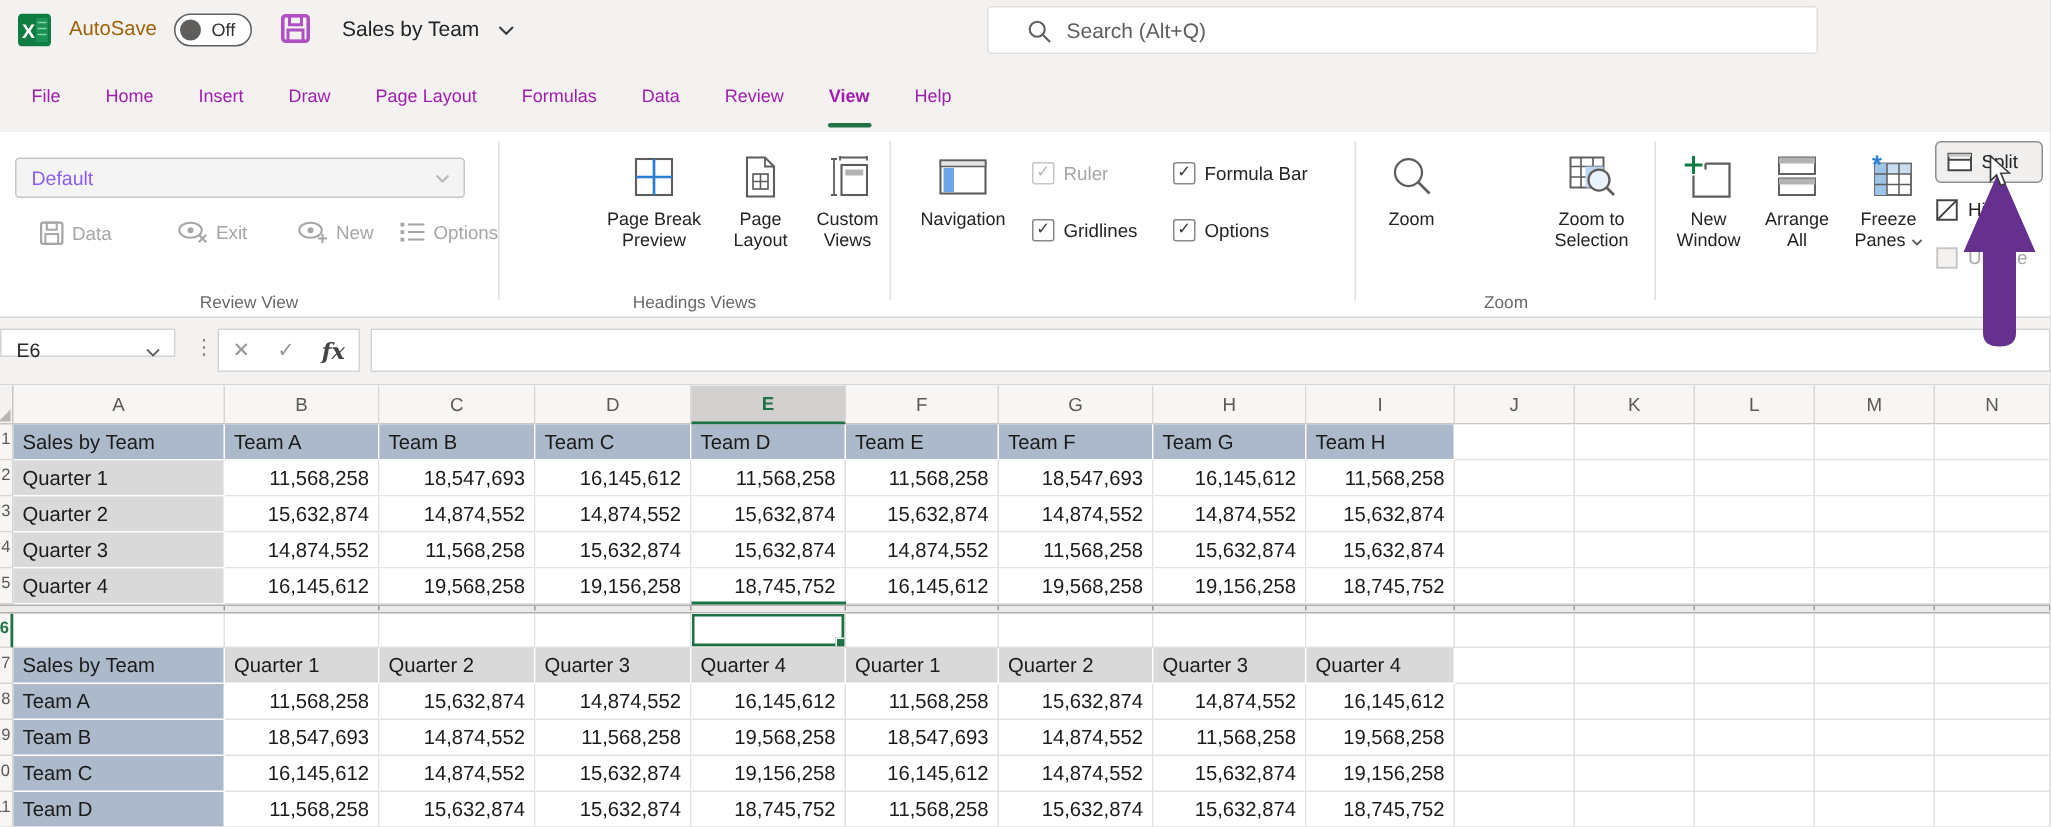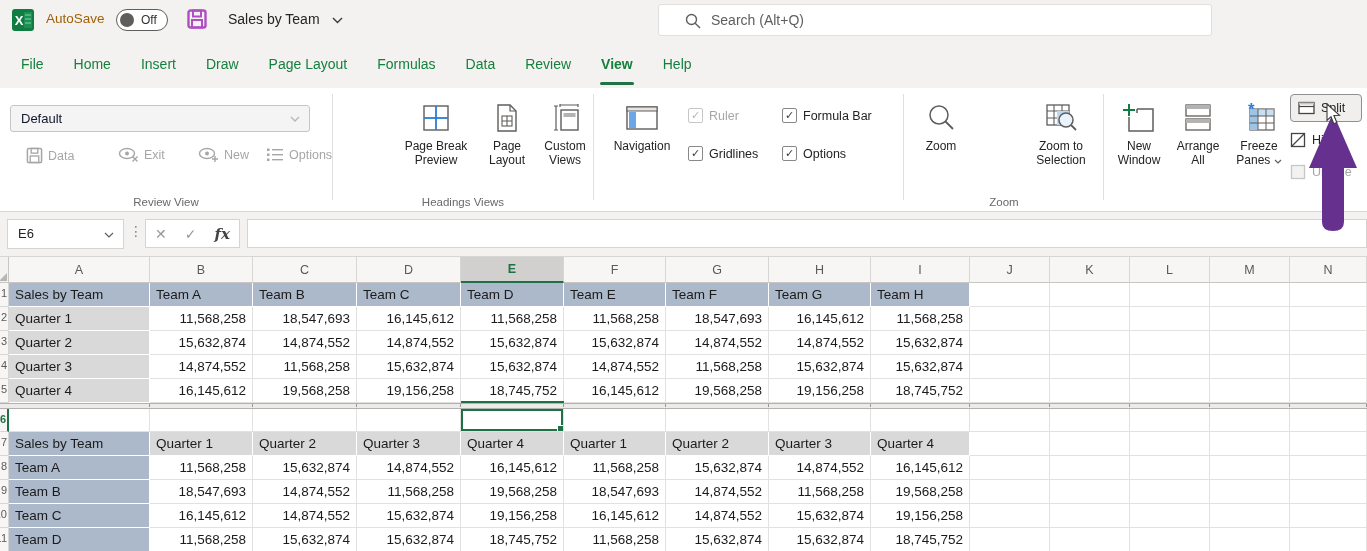--- a/index.html
+++ b/index.html
@@ -16,52 +16,52 @@
   .toggle-state{position:absolute;left:24px;top:3px;font-size:12px;color:#323130;}
   .qat-save{position:absolute;left:187px;top:9px;}
   .doctitle{position:absolute;left:228px;top:11px;font-size:14px;color:#252423;}
   .title-chev{position:absolute;left:332px;top:17px;}
   .searchbox{position:absolute;left:658px;top:4px;width:554px;height:32px;background:#fff;border:1px solid #e1dfdd;border-radius:3px;}
   .searchbox svg{position:absolute;left:26px;top:8px;}
   .search-ph{position:absolute;left:52px;top:7px;font-size:14px;color:#605e5c;}
 
   
   .menubar{position:absolute;left:0;top:40px;width:1367px;height:48px;background:#f3f2f1;display:flex;align-items:center;padding-left:6px;}
-  .mtab{position:relative;padding:0 15px;font-size:14px;color:#15803d;height:100%;display:flex;align-items:center;cursor:default;}
+  .mtab{position:relative;padding:0 15px;font-size:12px;color:#a21caf;height:100%;display:flex;align-items:center;cursor:default;}
   .mtab.active{font-weight:700;}
   .mtab.active::after{content:"";position:absolute;left:14px;right:14px;bottom:3px;height:3px;background:#217346;border-radius:2px;}
 
   
   .ribbon{position:absolute;left:0;top:88px;width:1367px;height:124px;background:#fff;border-bottom:1px solid #d8d6d4;}
   .gsep{position:absolute;top:6px;height:106px;width:1px;background:#e1dfdd;}
   .rgroup{position:absolute;top:0;height:124px;}
   .glabel{position:absolute;bottom:4px;left:0;width:100%;text-align:center;font-size:11.5px;color:#6b6966;}
   .bigbtn{position:absolute;top:4px;height:96px;display:flex;flex-direction:column;align-items:center;padding-top:6px;border-radius:4px;border:1px solid transparent;}
   .bigbtn.sel{background:#ececec;border-color:#ababab;}
   .bbicon{height:38px;display:flex;align-items:center;justify-content:center;}
   .bblabel{margin-top:2px;font-size:12px;line-height:14px;text-align:center;color:#252423;}
   .dis{color:#a8a6a4 !important;}
   
   .combobox{position:absolute;left:10px;top:17px;width:300px;height:27px;background:#f5f4f4;border:1px solid #c8c6c4;border-radius:3px;}
-  .combobox .cbtext{position:absolute;left:10px;top:5px;font-size:13px;color:#0f172a;}
+  .combobox .cbtext{position:absolute;left:10px;top:5px;font-size:13px;color:#8b5cf6;}
   .combobox svg{position:absolute;right:9px;top:10px;}
   .smallbtn{position:absolute;top:59px;display:flex;align-items:center;gap:5px;font-size:12.5px;}
   
   .chk{position:absolute;display:flex;align-items:center;gap:6px;font-size:12.5px;color:#252423;}
   .box{width:15px;height:15px;border:1px solid #8a8886;background:#fff;border-radius:2px;display:flex;align-items:center;justify-content:center;font-size:11px;color:#3b3a39;line-height:1;}
   .chk.dis .box{border-color:#c8c6c4;color:#b8b6b4;}
   
   .wcol-btn{position:absolute;left:184px;display:flex;align-items:center;gap:6px;font-size:12.5px;}
   .split-btn{top:6px;height:28px;width:72px;border:1px solid #8f8f8f;border-radius:4px;background:#f0efee;padding:0 7px;}
   .hide-btn{top:44px;}
   .unhide-btn{top:76px;}
 
   
   .fbar{position:absolute;left:0;top:212px;width:1367px;height:45px;background:#f3f2f1;border-bottom:1px solid #d8d6d4;}
-  .namebox{position:absolute;left:7px;top:7px;width:117px;height:30px;background:#fff;border:1px solid #d6d4d2;}
+  .namebox{position:absolute;left:0;top:7px;width:117px;height:19px;background:#fff;border:1px solid #d6d4d2;}
   .namebox .nbtext{position:absolute;left:10px;top:6px;font-size:13px;color:#252423;}
   .namebox svg{position:absolute;right:9px;top:12px;}
   .fdots{position:absolute;left:129px;top:11px;font-size:14px;color:#8a8886;}
   .fbtns{position:absolute;left:145px;top:7px;width:95px;height:29px;background:#fff;border:1px solid #d6d4d2;display:flex;align-items:center;justify-content:space-around;}
   .fx-x{color:#9a9896;font-size:14px;}
   .fx-ok{color:#9a9896;font-size:14px;}
   .fx-fn{font-family:"DejaVu Serif","Liberation Serif",serif;font-style:italic;font-weight:700;font-size:15px;color:#444;}
   .finput{position:absolute;left:247px;top:7px;width:1120px;height:29px;background:#fff;border:1px solid #d6d4d2;}
 
   

